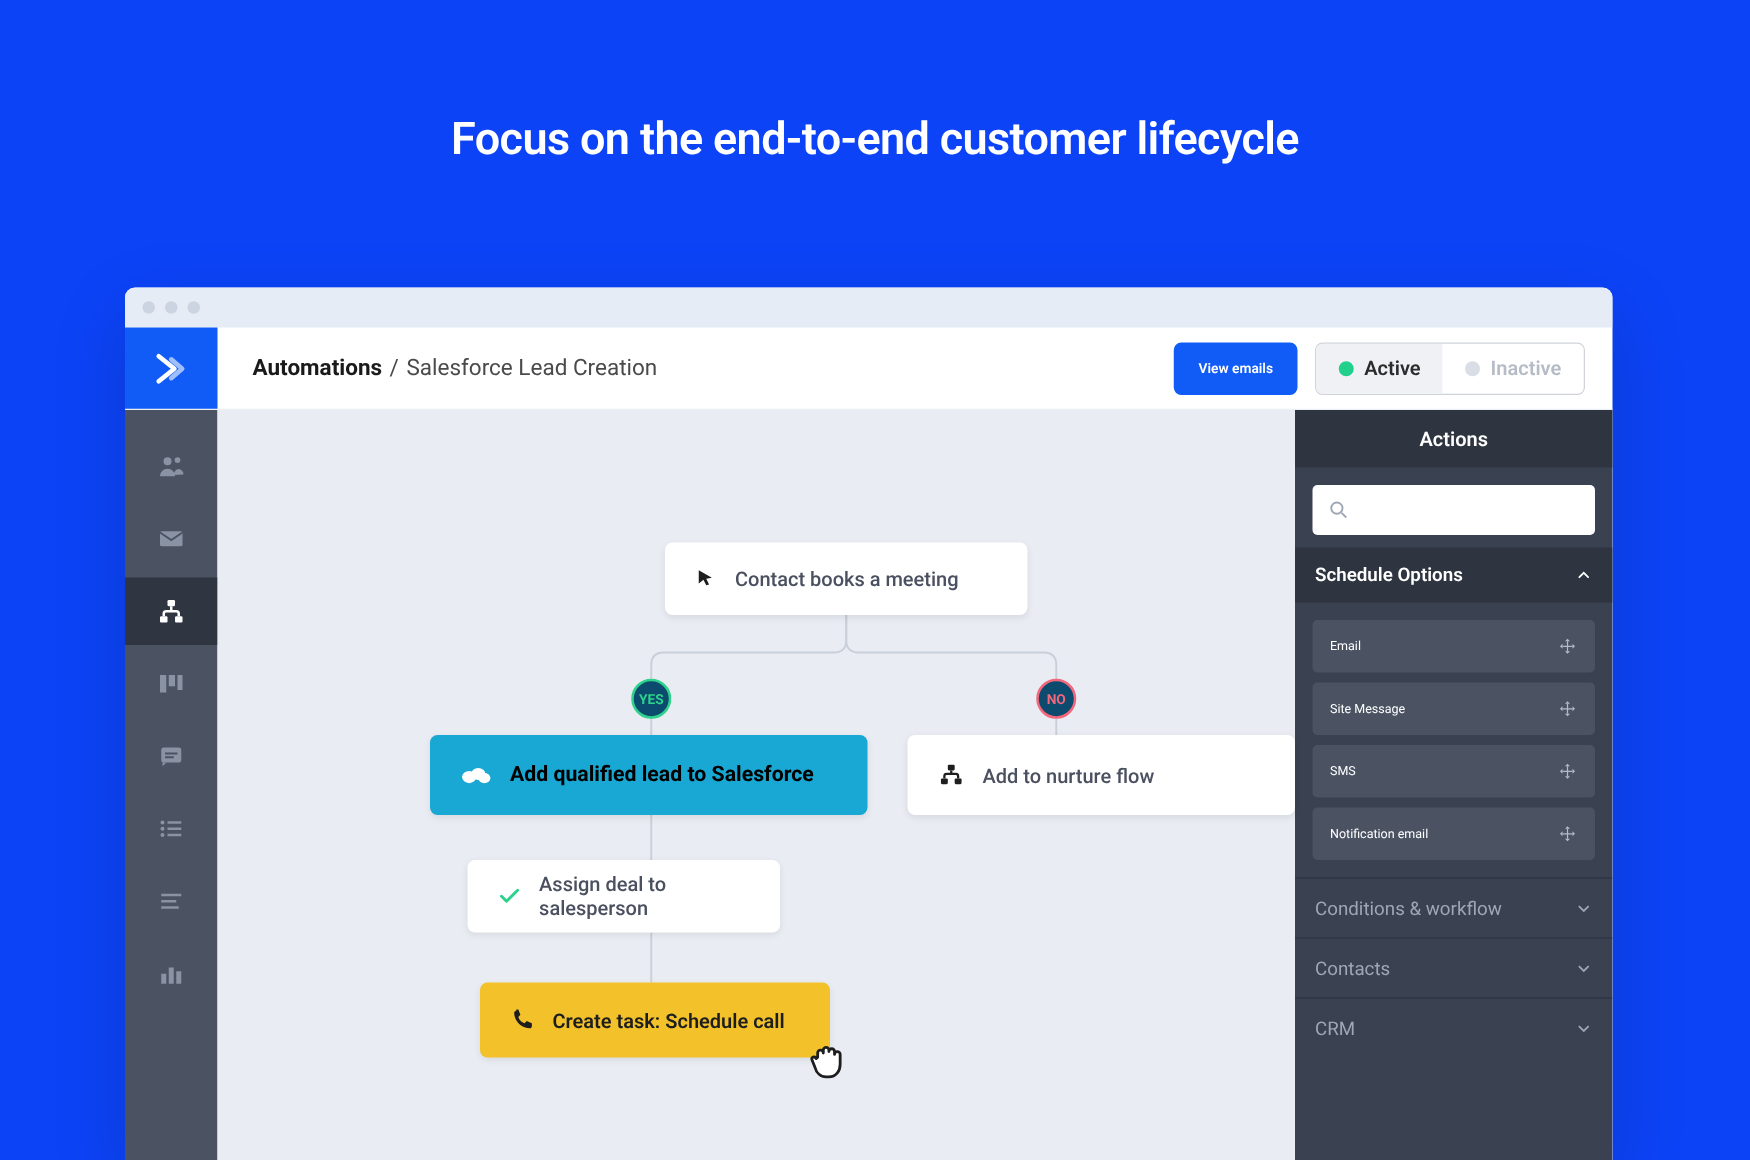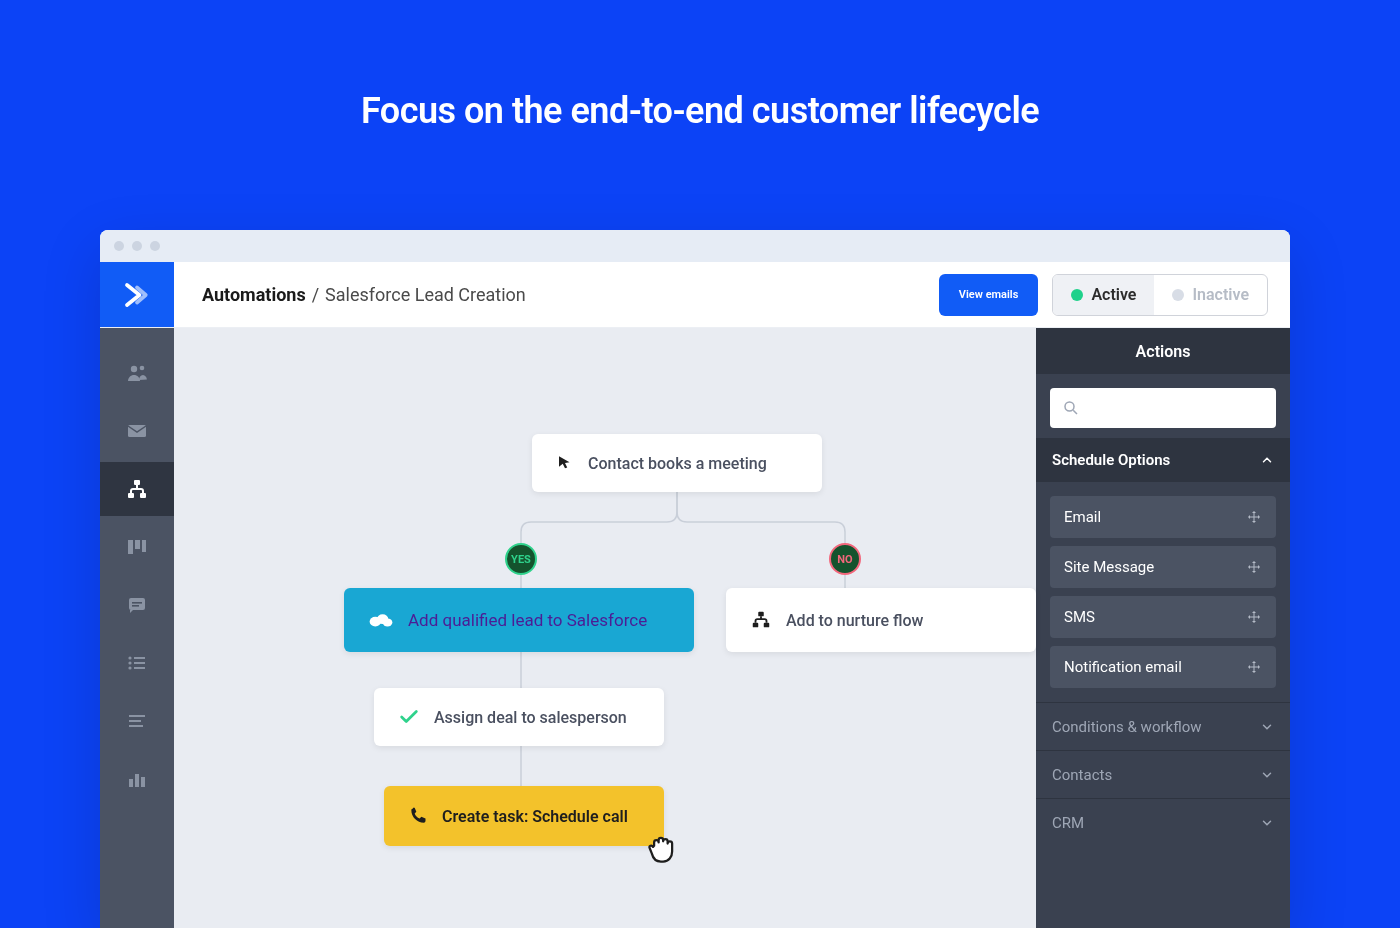--- a/index.html
+++ b/index.html
@@ -136,30 +136,30 @@
     display: flex;
     align-items: center;
     gap: 14px;
     padding: 0 24px;
     font-size: 16px;
     color: #4a5060;
     height: 58px;
     cursor: pointer;
   }
   .node-trigger { left: 358px; top: 106px; width: 290px; font-weight:500;}
-  .node-sf { left: 170px; top: 260px; width: 350px; background:#19a7d3; color:#4c1d95; font-weight:400; font-size:17px; height:64px;}
+  .node-sf { left: 170px; top: 260px; width: 350px; background:#19a7d3; color:#000000; font-weight:700; font-size:17px; height:64px;}
   .node-nurture { left: 552px; top: 260px; width: 310px; height:64px; font-weight:500;}
-  .node-assign { left: 200px; top: 360px; width: 290px; font-weight:500;}
+  .node-assign { left: 200px; top: 360px; width: 250px; font-weight:500;}
   .node-task { left: 210px; top: 458px; width: 280px; background:#f3c22b; color:#1e1e1e; font-weight:600; height:60px;}
   .badge {
     position: absolute;
     width: 32px; height: 32px;
     border-radius: 50%;
     border: 2px solid;
-    background: #14532d;
+    background: #0c4a6e;
     display: flex; align-items: center; justify-content: center;
     font-size: 11px; font-weight: 700;
   }
   .badge-yes { left: 331px; top: 215px; border-color:#2fd28c; color:#2fd28c; }
   .badge-no  { left: 655px; top: 215px; border-color:#f2677c; color:#f2677c; }
   .connector {
     position: absolute;
     stroke: #c9cfd9;
     stroke-width: 1.5;
     fill: none;
@@ -200,21 +200,21 @@
     cursor: pointer;
   }
   .accordion-head .chev { margin-left: auto; }
   .action-chip {
     margin: 8px 14px 0;
     background: #4b5363;
     border-radius: 4px;
     height: 42px;
     display: flex; align-items: center;
     padding: 0 14px;
-    font-size: 15px;
+    font-size: 10px;
     cursor: grab;
   }
   .action-chip .drag { margin-left: auto; opacity: .8; }
   .accordion-collapsed {
     border-top: 1px solid #2e3440;
     height: 48px;
     display: flex; align-items: center;
     padding: 0 16px;
     font-size: 15px;
     color: #9ea6b5;

